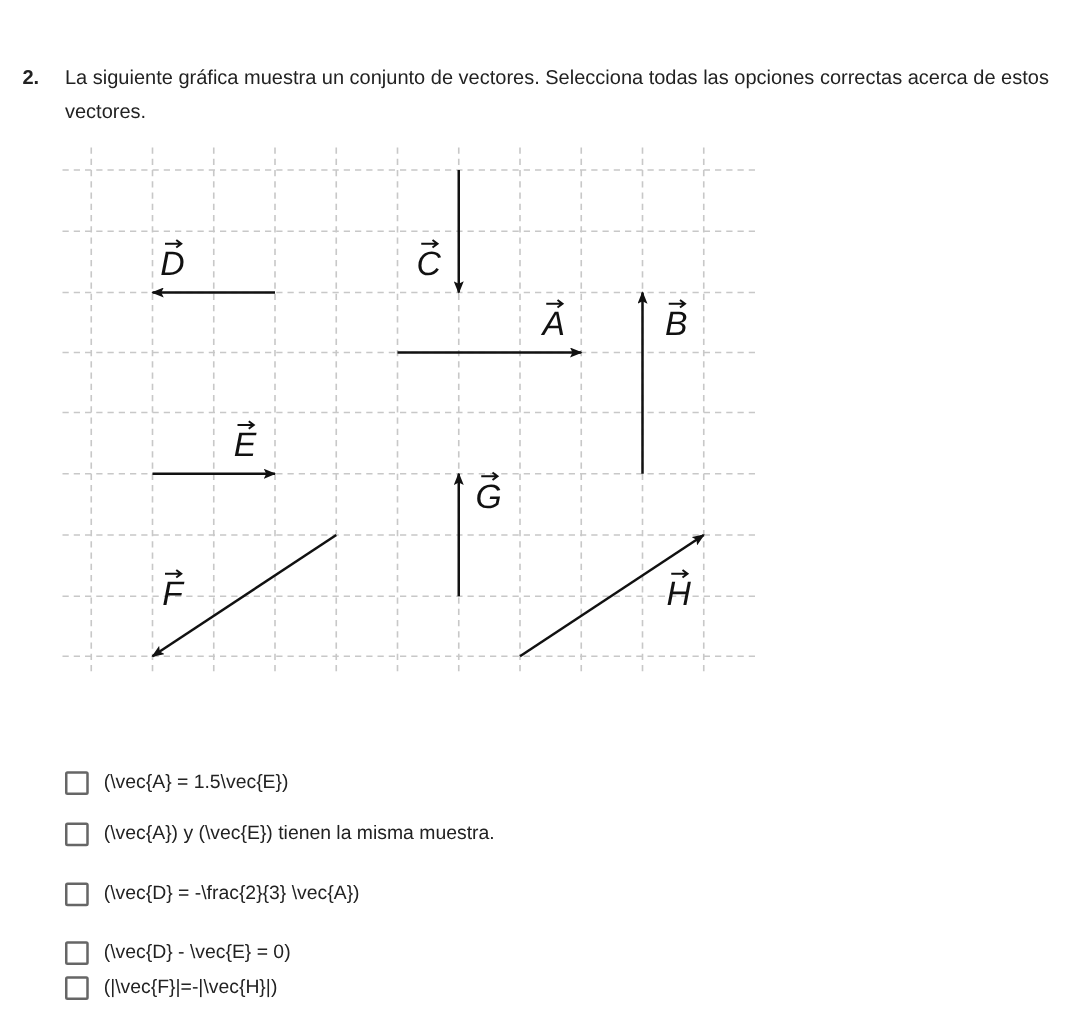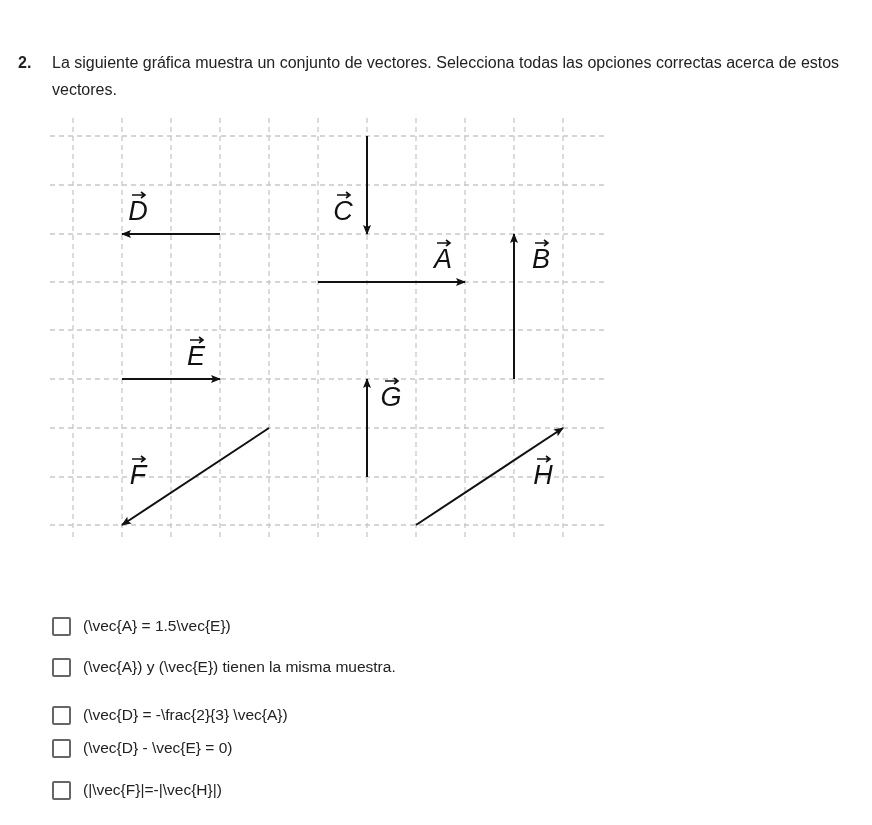--- a/index.html
+++ b/index.html
@@ -102,21 +102,21 @@
     <span class="option-label">(\vec{A} = 1.5\vec{E})</span>
   </div>
   <div class="option" style="top:43px">
     <span class="checkbox"></span>
     <span class="option-label">(\vec{A}) y (\vec{E}) tienen la misma muestra.</span>
   </div>
   <div class="option" style="top:91px">
     <span class="checkbox"></span>
     <span class="option-label">(\vec{D} = -\frac{2}{3} \vec{A})</span>
   </div>
-  <div class="option" style="top:124px">
+  <div class="option" style="top:138px">
     <span class="checkbox"></span>
     <span class="option-label">(\vec{D} - \vec{E} = 0)</span>
   </div>
   <div class="option" style="top:166px">
     <span class="checkbox"></span>
     <span class="option-label">(|\vec{F}|=-|\vec{H}|)</span>
   </div>
 </div>
 
 </body></html>

